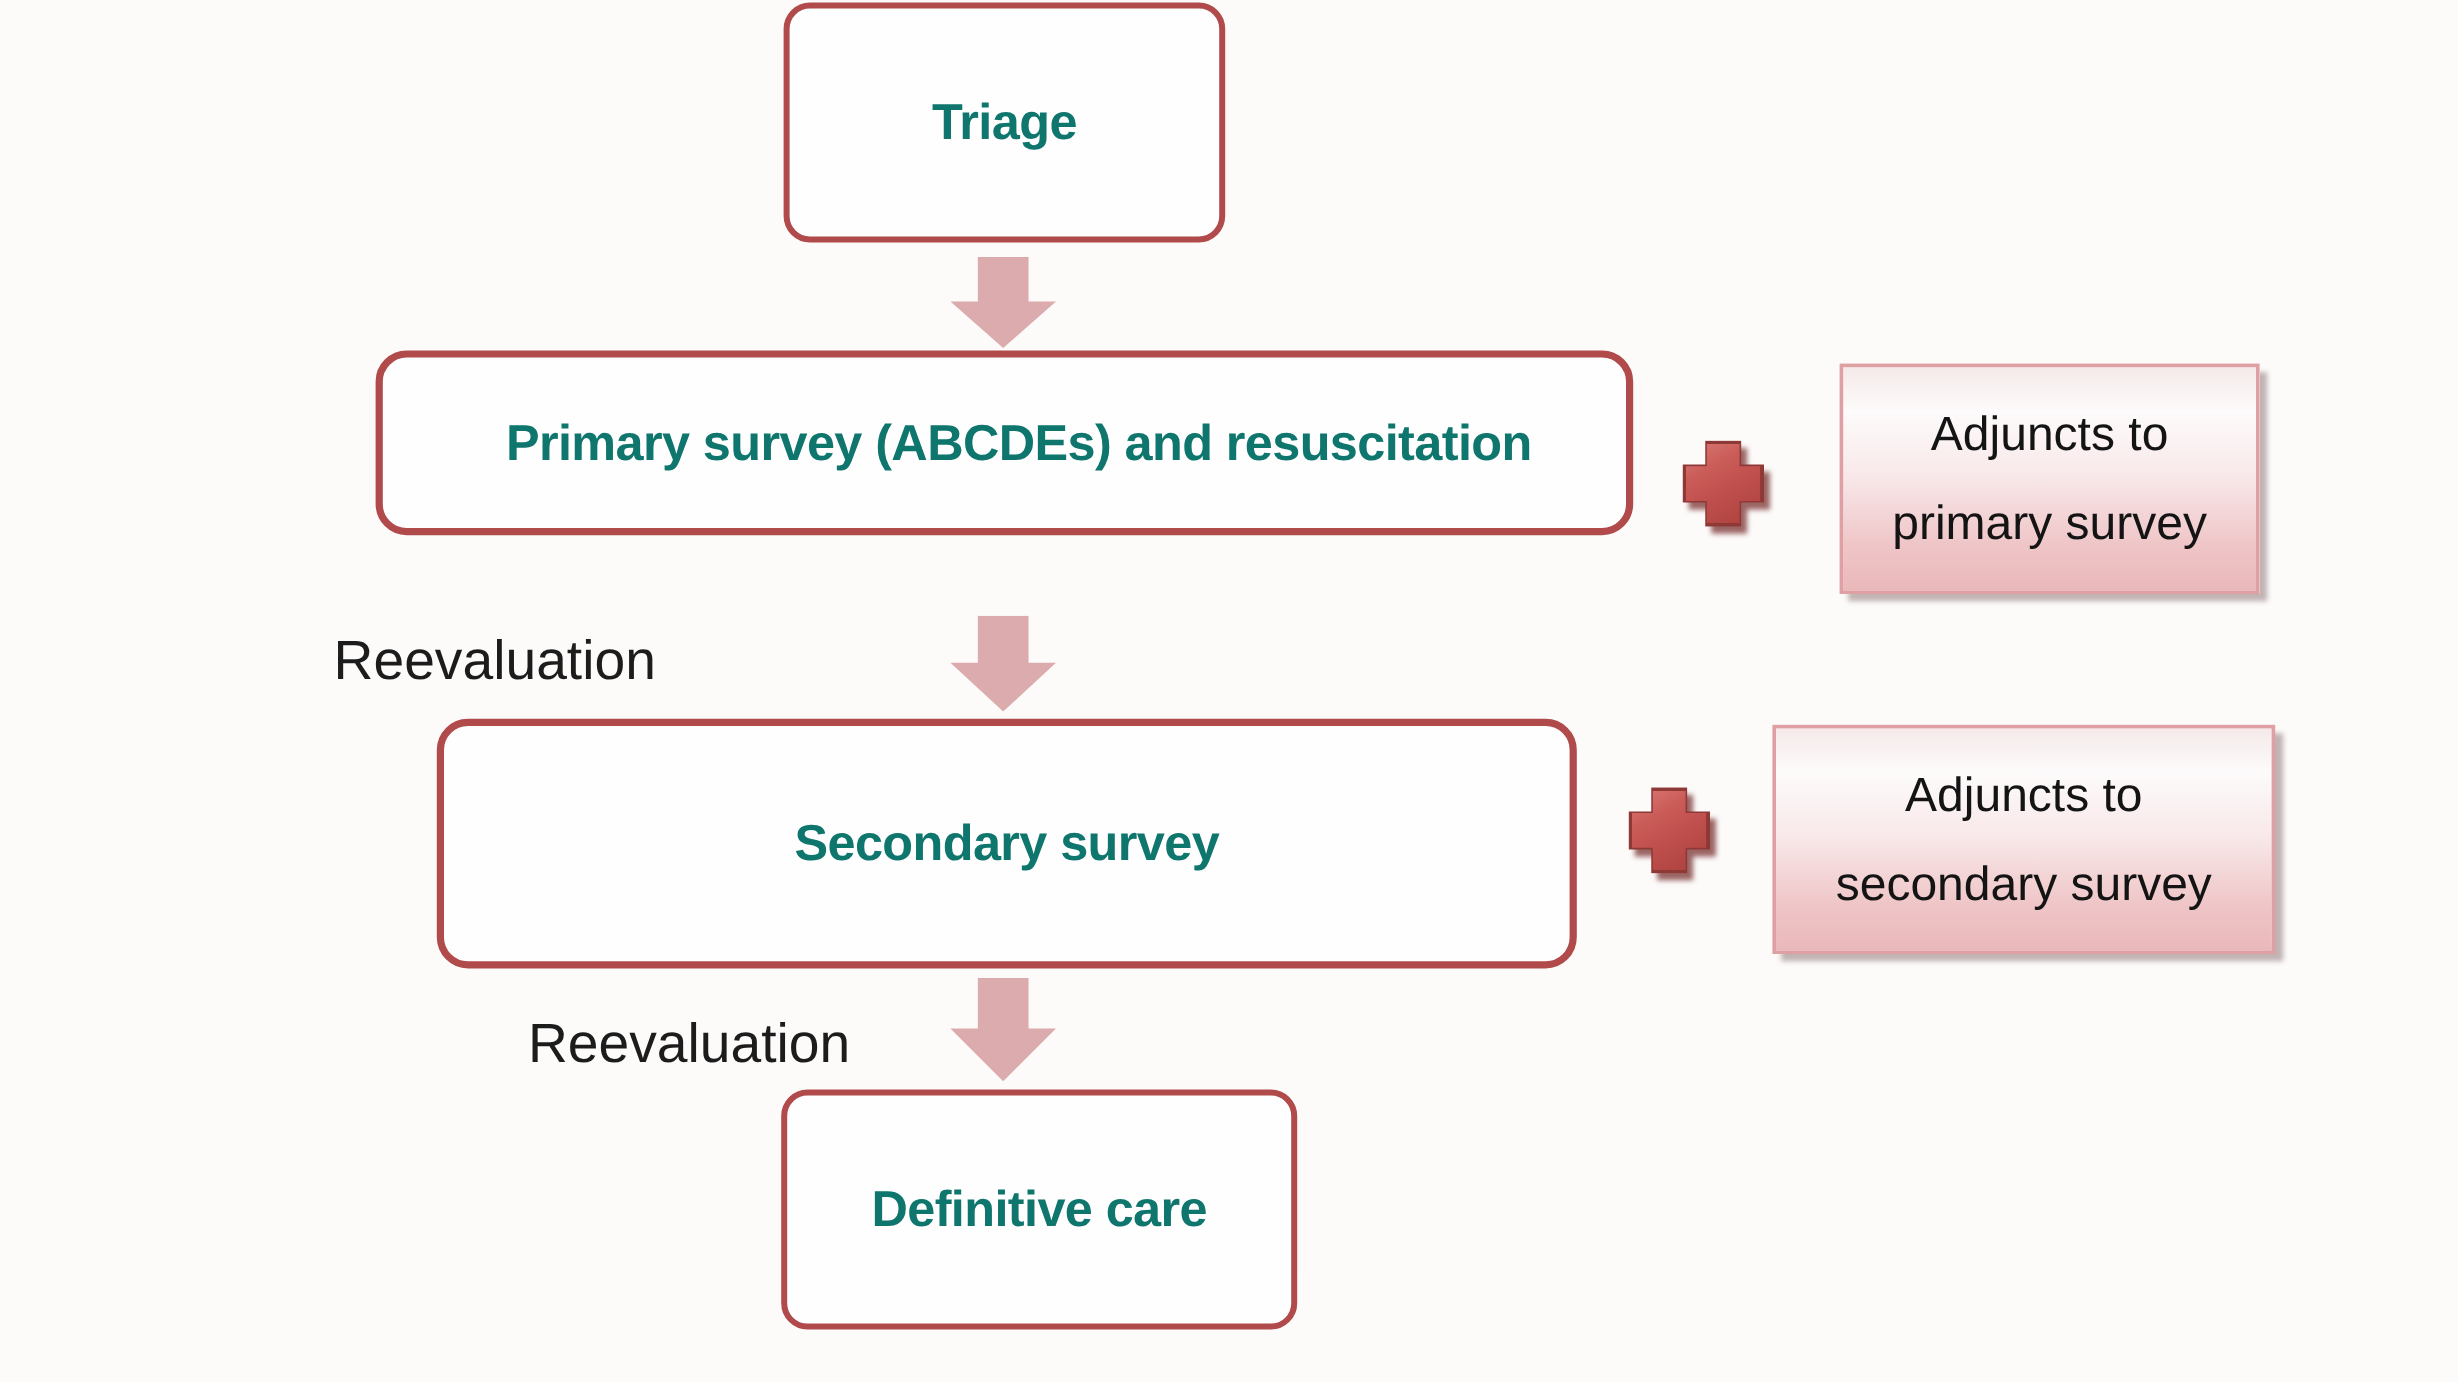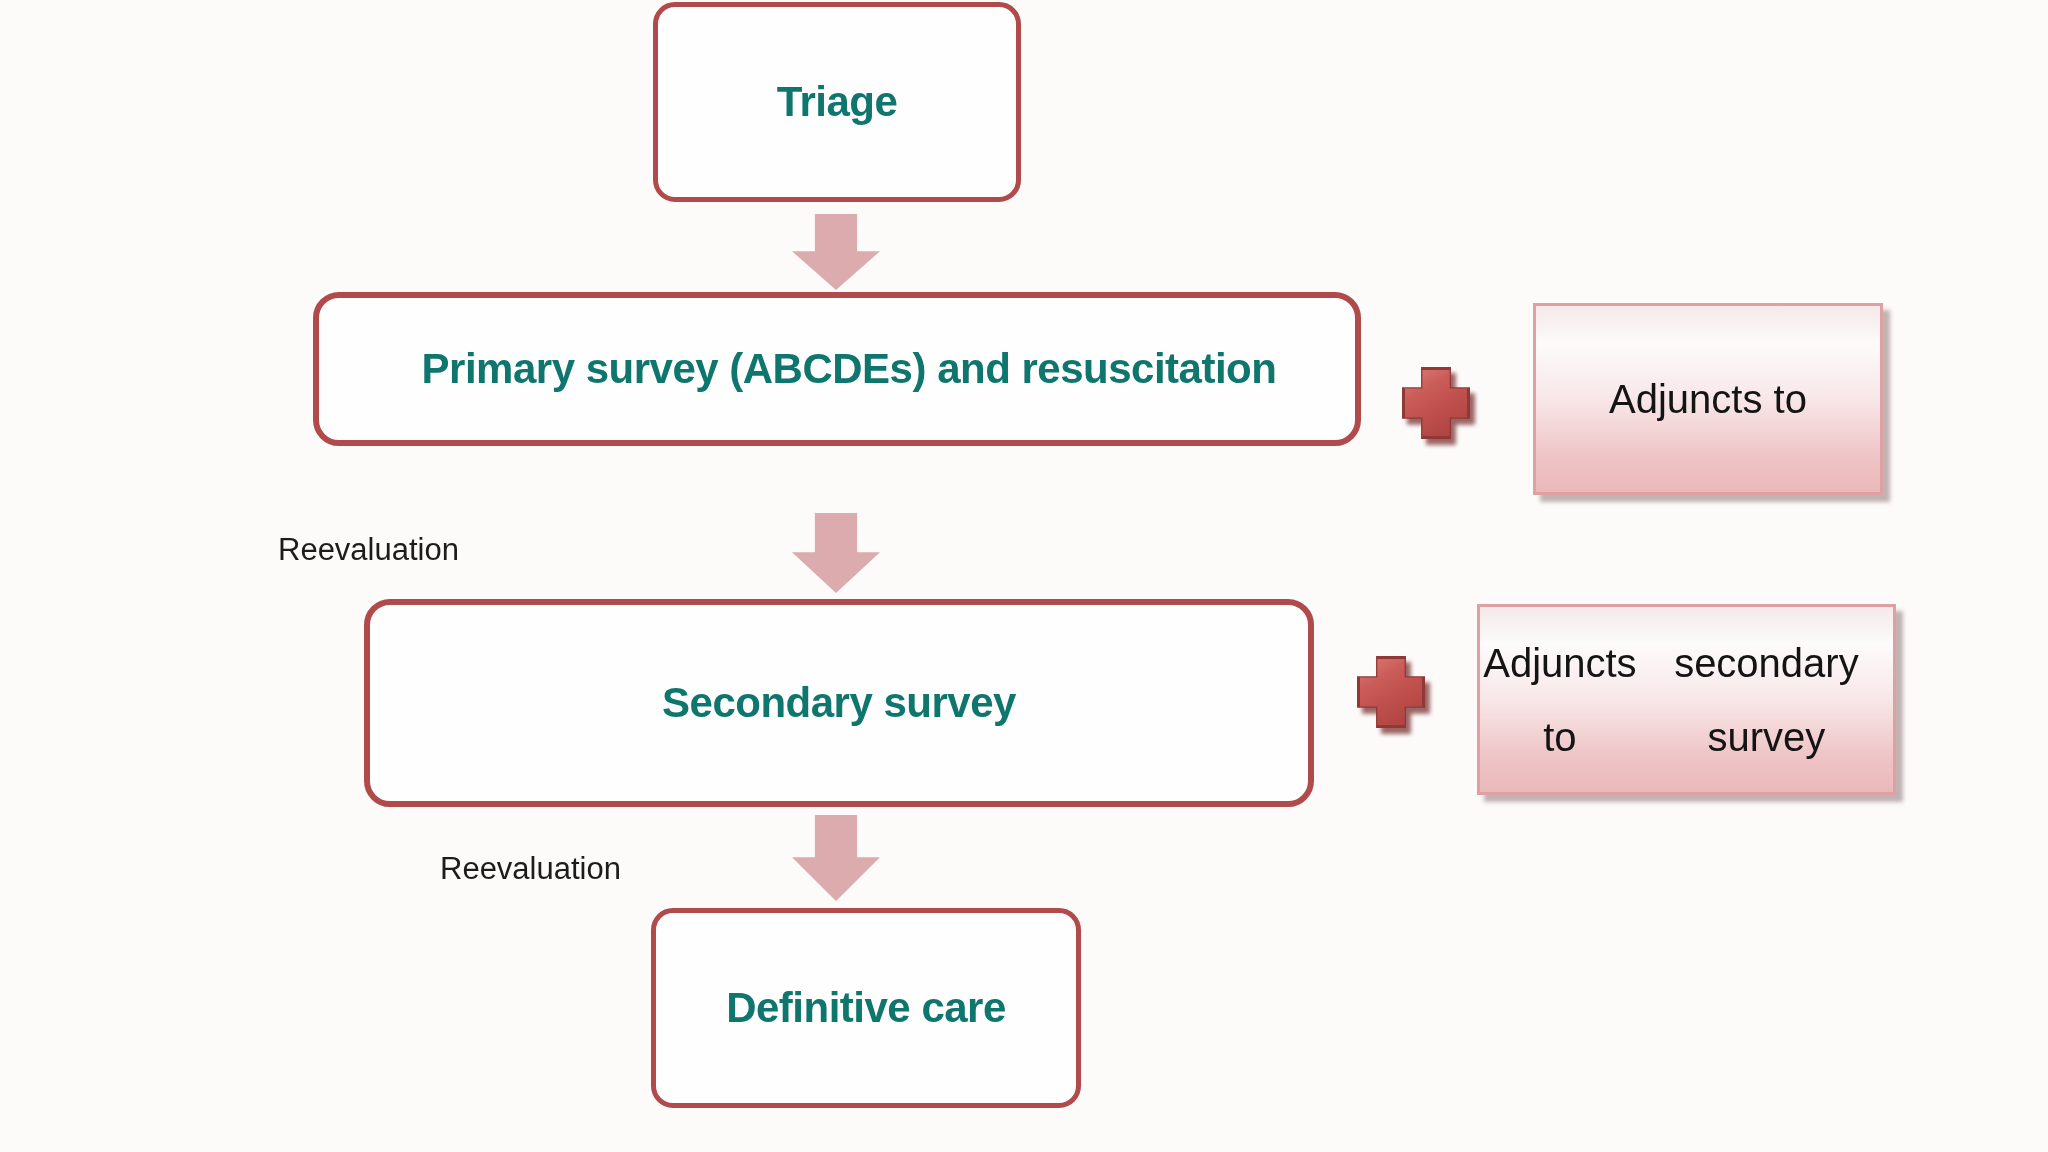--- a/index.html
+++ b/index.html
@@ -76,36 +76,36 @@
     background:linear-gradient(150deg,#d97a75 0%, #cb5d59 30%, var(--plus-fill) 55%, #ab403d 100%);
   }
 
   
   .adjunct-box{
     position:absolute;
     border:3px solid var(--adjunct-border);
     background:linear-gradient(180deg,#f5e9e9 0%, #fdfbfb 20%, #f8e7e8 50%, #efc5c7 80%, #eab8ba 100%);
     box-shadow:7px 7px 4px rgba(120,90,92,0.45);
     display:flex;
-    flex-direction:row;
+    flex-direction:column;
     align-items:center;
     justify-content:center;
     text-align:center;
     font-size:40px;
     line-height:74px;
     color:var(--text);
     box-sizing:border-box;
   }
   .adjunct-primary  {left:1533px; top:303px; width:350px; height:192px;}
   .adjunct-secondary{left:1477px; top:604px; width:419px; height:191px;}
 
   
   .reeval-label{
     position:absolute;
-    font-size:31px;
+    font-size:46px;
     line-height:52px;
     color:#1c1c1c;
     white-space:nowrap;
   }
   .reeval-1{left:278px; top:524px;}
   .reeval-2{left:440px; top:843px;}
 </style>
 </head>
 <body>
 
@@ -121,20 +121,21 @@
     <span>Primary survey (ABCDEs) and resuscitation</span>
   </div>
 
   <div class="plus plus-1">
     <div class="cross-outline"></div>
     <div class="cross-fill"></div>
   </div>
 
   <div class="adjunct-box adjunct-primary">
     <span>Adjuncts to</span>
+    <span>primary survey</span>
   </div>
 
   <div class="reeval-label reeval-1">Reevaluation</div>
 
   <div class="down-arrow arrow-2"></div>
 
   <div class="flow-box box-secondary">
     <span>Secondary survey</span>
   </div>
 

